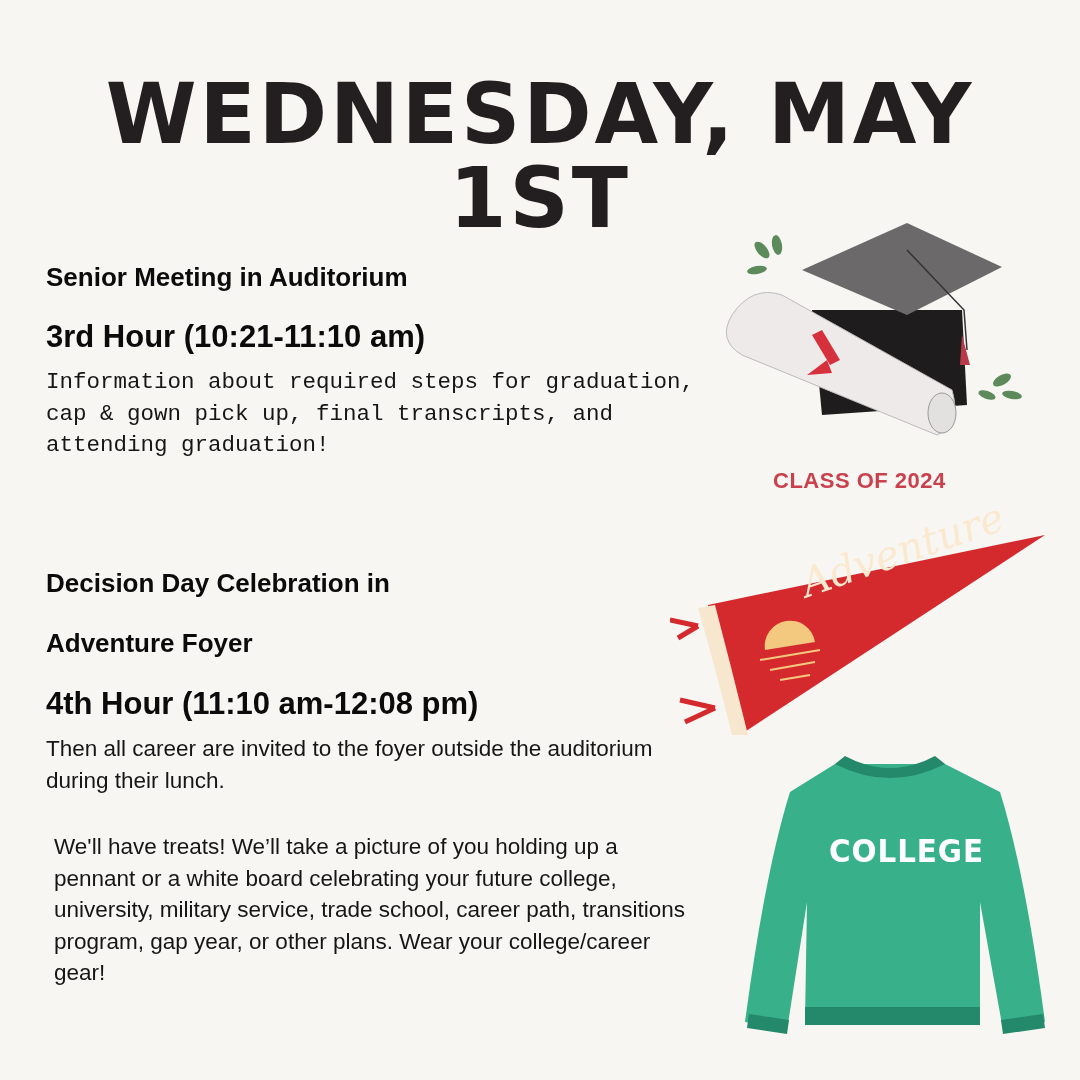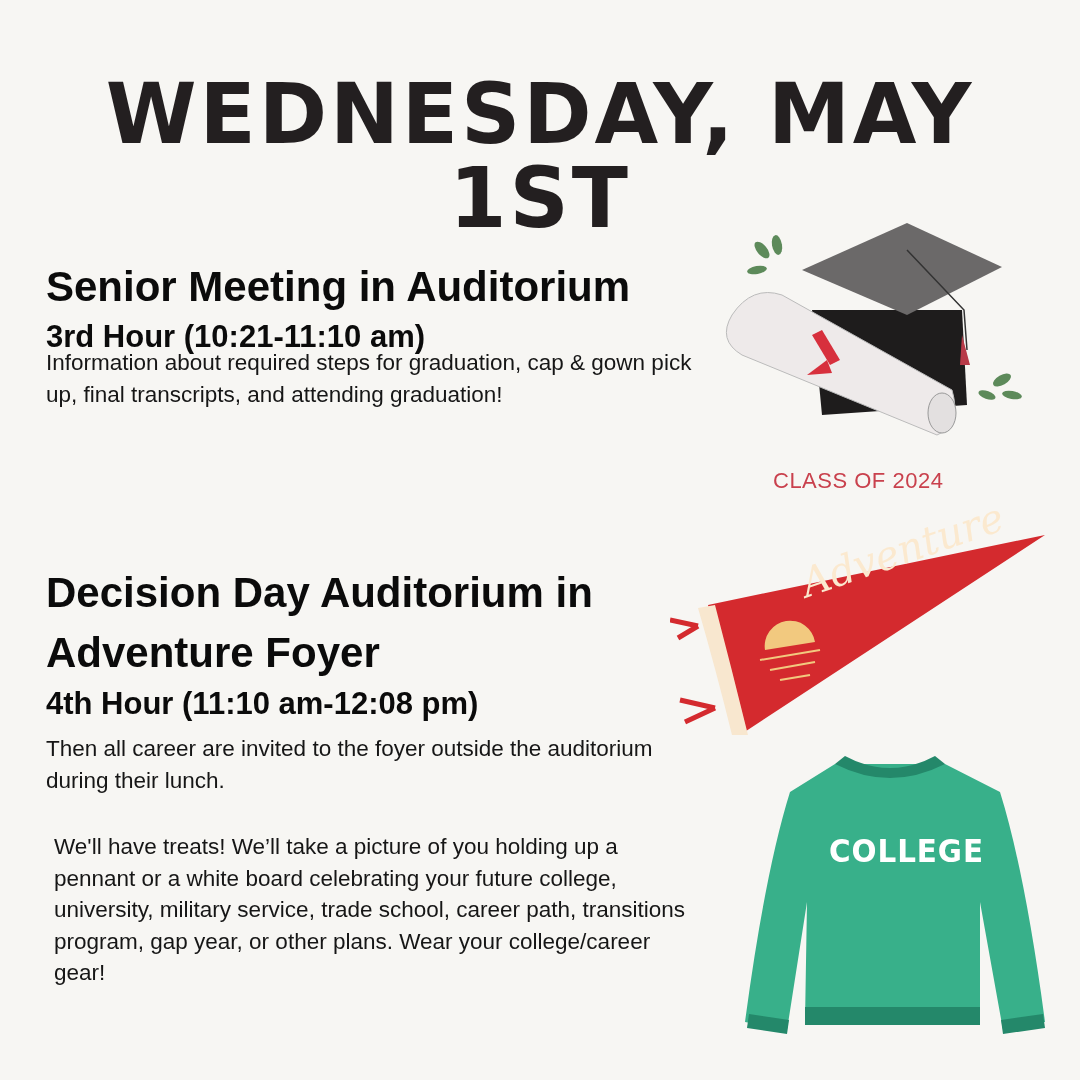--- a/index.html
+++ b/index.html
@@ -7,50 +7,50 @@
       width:1080px; height:1080px; overflow:hidden; position:relative;
       background:#f7f6f3;
       font-family:"Liberation Sans", sans-serif; color:#111;
     }
     .title {
       position:absolute; left:0; top:72px; width:1080px; text-align:center;
       font-family:"DejaVu Sans", sans-serif; font-weight:bold;
       font-size:84px; letter-spacing:3px; color:#231f20;
       transform:scaleX(0.98); line-height:1;
     }
-    .h1 { position:absolute; left:46px; font-weight:bold; font-size:42px; color:#0b0b0b; line-height:1.2; }
+    .h1 { position:absolute; left:46px; font-weight:bold; font-size:26px; color:#0b0b0b; line-height:1.2; }
     .h2 { position:absolute; left:46px; font-weight:bold; font-size:31px; color:#0b0b0b; line-height:1.2; }
     .body-text {
       position:absolute; left:46px; width:650px;
       font-size:22.5px; line-height:31.5px; color:#161616;
     }
     .class-label {
       position:absolute; left:773px; top:468px;
-      font-weight:normal; font-size:22px; color:#c9414d; letter-spacing:0.5px;
+      font-weight:bold; font-size:22px; color:#c9414d; letter-spacing:0.5px;
     }
     .art { position:absolute; }
     .college-text {
       position:absolute; left:829px; top:832px; font-weight:bold;
       font-size:32px; color:#fff; letter-spacing:1px; font-family:"DejaVu Sans", sans-serif;
       transform:scaleX(0.92); transform-origin:left;
     }
     .adventure-text {
       position:absolute; left:810px; top:560px;
       font-family:"DejaVu Serif", serif; font-style:italic;
       font-size:40px; color:#fbe9cf; transform:rotate(-19deg); transform-origin:left bottom;
     }
   </style>
 </head>
 <body>
 
 <div class="title">WEDNESDAY, MAY 1ST</div>
 
 <div class="h1" style="top:262px;">Senior Meeting in Auditorium</div>
 <div class="h2" style="top:318px;">3rd Hour (10:21-11:10 am)</div>
-<div class="body-text" style="top:347px;">Information about required steps for graduation, cap &amp; gown pick up, final transcripts, and attending graduation!</div>
+<div class="body-text" style="top:367px;font-family:Liberation Mono, monospace;">Information about required steps for graduation, cap &amp; gown pick up, final transcripts, and attending graduation!</div>
 
 <svg class="art" style="left:712px;top:215px;" width="320" height="230" viewBox="0 0 320 230">
   <g fill="#5d8a5a">
     <ellipse cx="50" cy="35" rx="10" ry="5" transform="rotate(50 50 35)"></ellipse>
     <ellipse cx="65" cy="30" rx="10" ry="5" transform="rotate(80 65 30)"></ellipse>
     <ellipse cx="45" cy="55" rx="10" ry="4" transform="rotate(-10 45 55)"></ellipse>
     <ellipse cx="290" cy="165" rx="10" ry="5" transform="rotate(-30 290 165)"></ellipse>
     <ellipse cx="300" cy="180" rx="10" ry="4" transform="rotate(10 300 180)"></ellipse>
     <ellipse cx="275" cy="180" rx="9" ry="4" transform="rotate(20 275 180)"></ellipse>
   </g>
@@ -58,21 +58,21 @@
   <path d="M90 55 L195 8 L290 52 L195 100 Z" fill="#6b6969"></path>
   <path d="M195 35 L252 95 L255 135" stroke="#333" stroke-width="1.5" fill="none"></path>
   <path d="M250 120 L258 150 L248 150 Z" fill="#b83a48"></path>
   <path d="M20 100 Q40 70 70 80 L240 175 Q250 210 225 220 L30 140 Q5 125 20 100 Z" fill="#eeeaea" stroke="#bbb"></path>
   <path d="M100 120 L118 150 L128 145 L110 115 Z" fill="#d7303d"></path>
   <path d="M95 160 L115 145 L120 158 Z" fill="#d7303d"></path>
   <ellipse cx="230" cy="198" rx="14" ry="20" fill="#e3e0e0" stroke="#999"></ellipse>
 </svg>
 <div class="class-label">CLASS OF 2024</div>
 
-<div class="h1" style="top:568px;">Decision Day Auditorium in</div>
+<div class="h1" style="top:568px;">Decision Day Celebration in</div>
 <div class="h1" style="top:628px;">Adventure Foyer</div>
 <div class="h2" style="top:685px;">4th Hour (11:10 am-12:08 pm)</div>
 <div class="body-text" style="top:733px;">Then all career are invited to the foyer outside the auditorium during their lunch.</div>
 <div class="body-text" style="top:831px;margin-left:8px;">We'll have treats! We’ll take a picture of you holding up a pennant or a white board celebrating your future college, university, military service, trade school, career path, transitions program, gap year, or other plans. Wear your college/career gear!</div>
 
 <svg class="art" style="left:670px;top:530px;" width="380" height="210" viewBox="0 0 380 210">
   <path d="M38 75 L375 5 L70 205 Q55 140 38 75 Z" fill="#d42a2e"></path>
   <path d="M28 78 L45 75 Q62 140 78 205 L62 205 Q46 140 28 78 Z" fill="#f8e7cf"></path>
   <path d="M0 90 L28 96 M8 108 L28 96" stroke="#d42a2e" stroke-width="5" fill="none"></path>
   <path d="M10 170 L45 178 M15 192 L45 178" stroke="#d42a2e" stroke-width="5" fill="none"></path>

